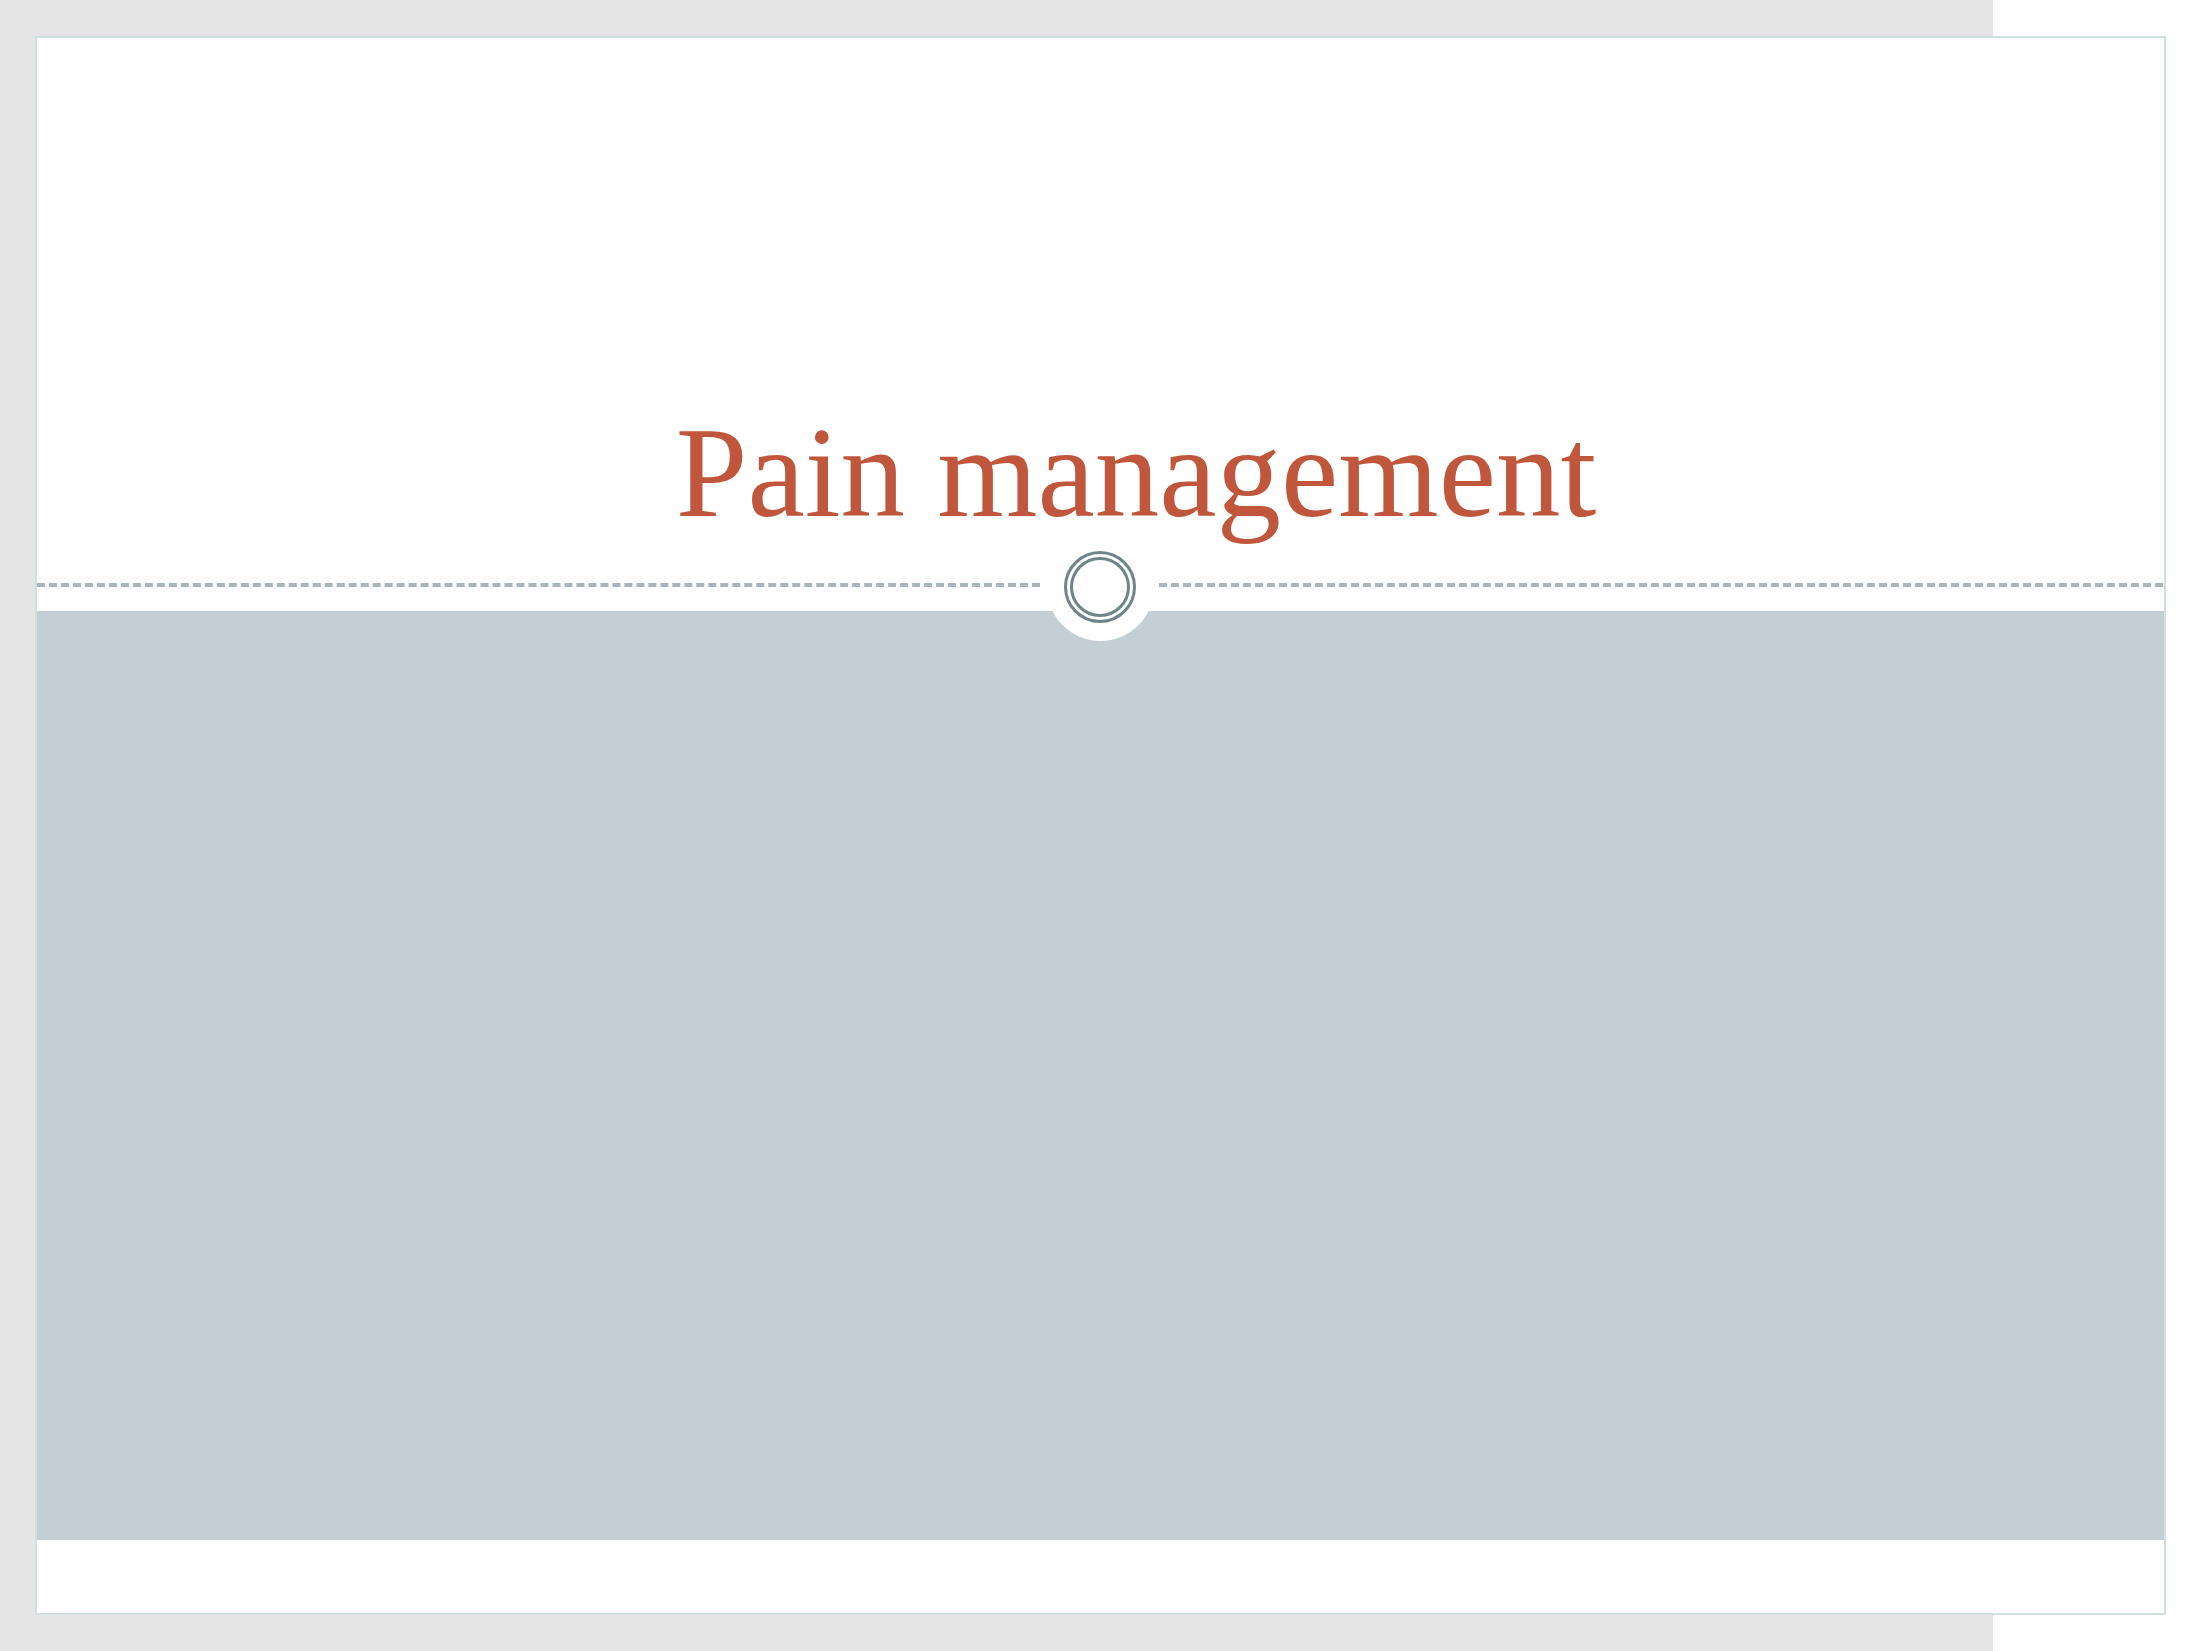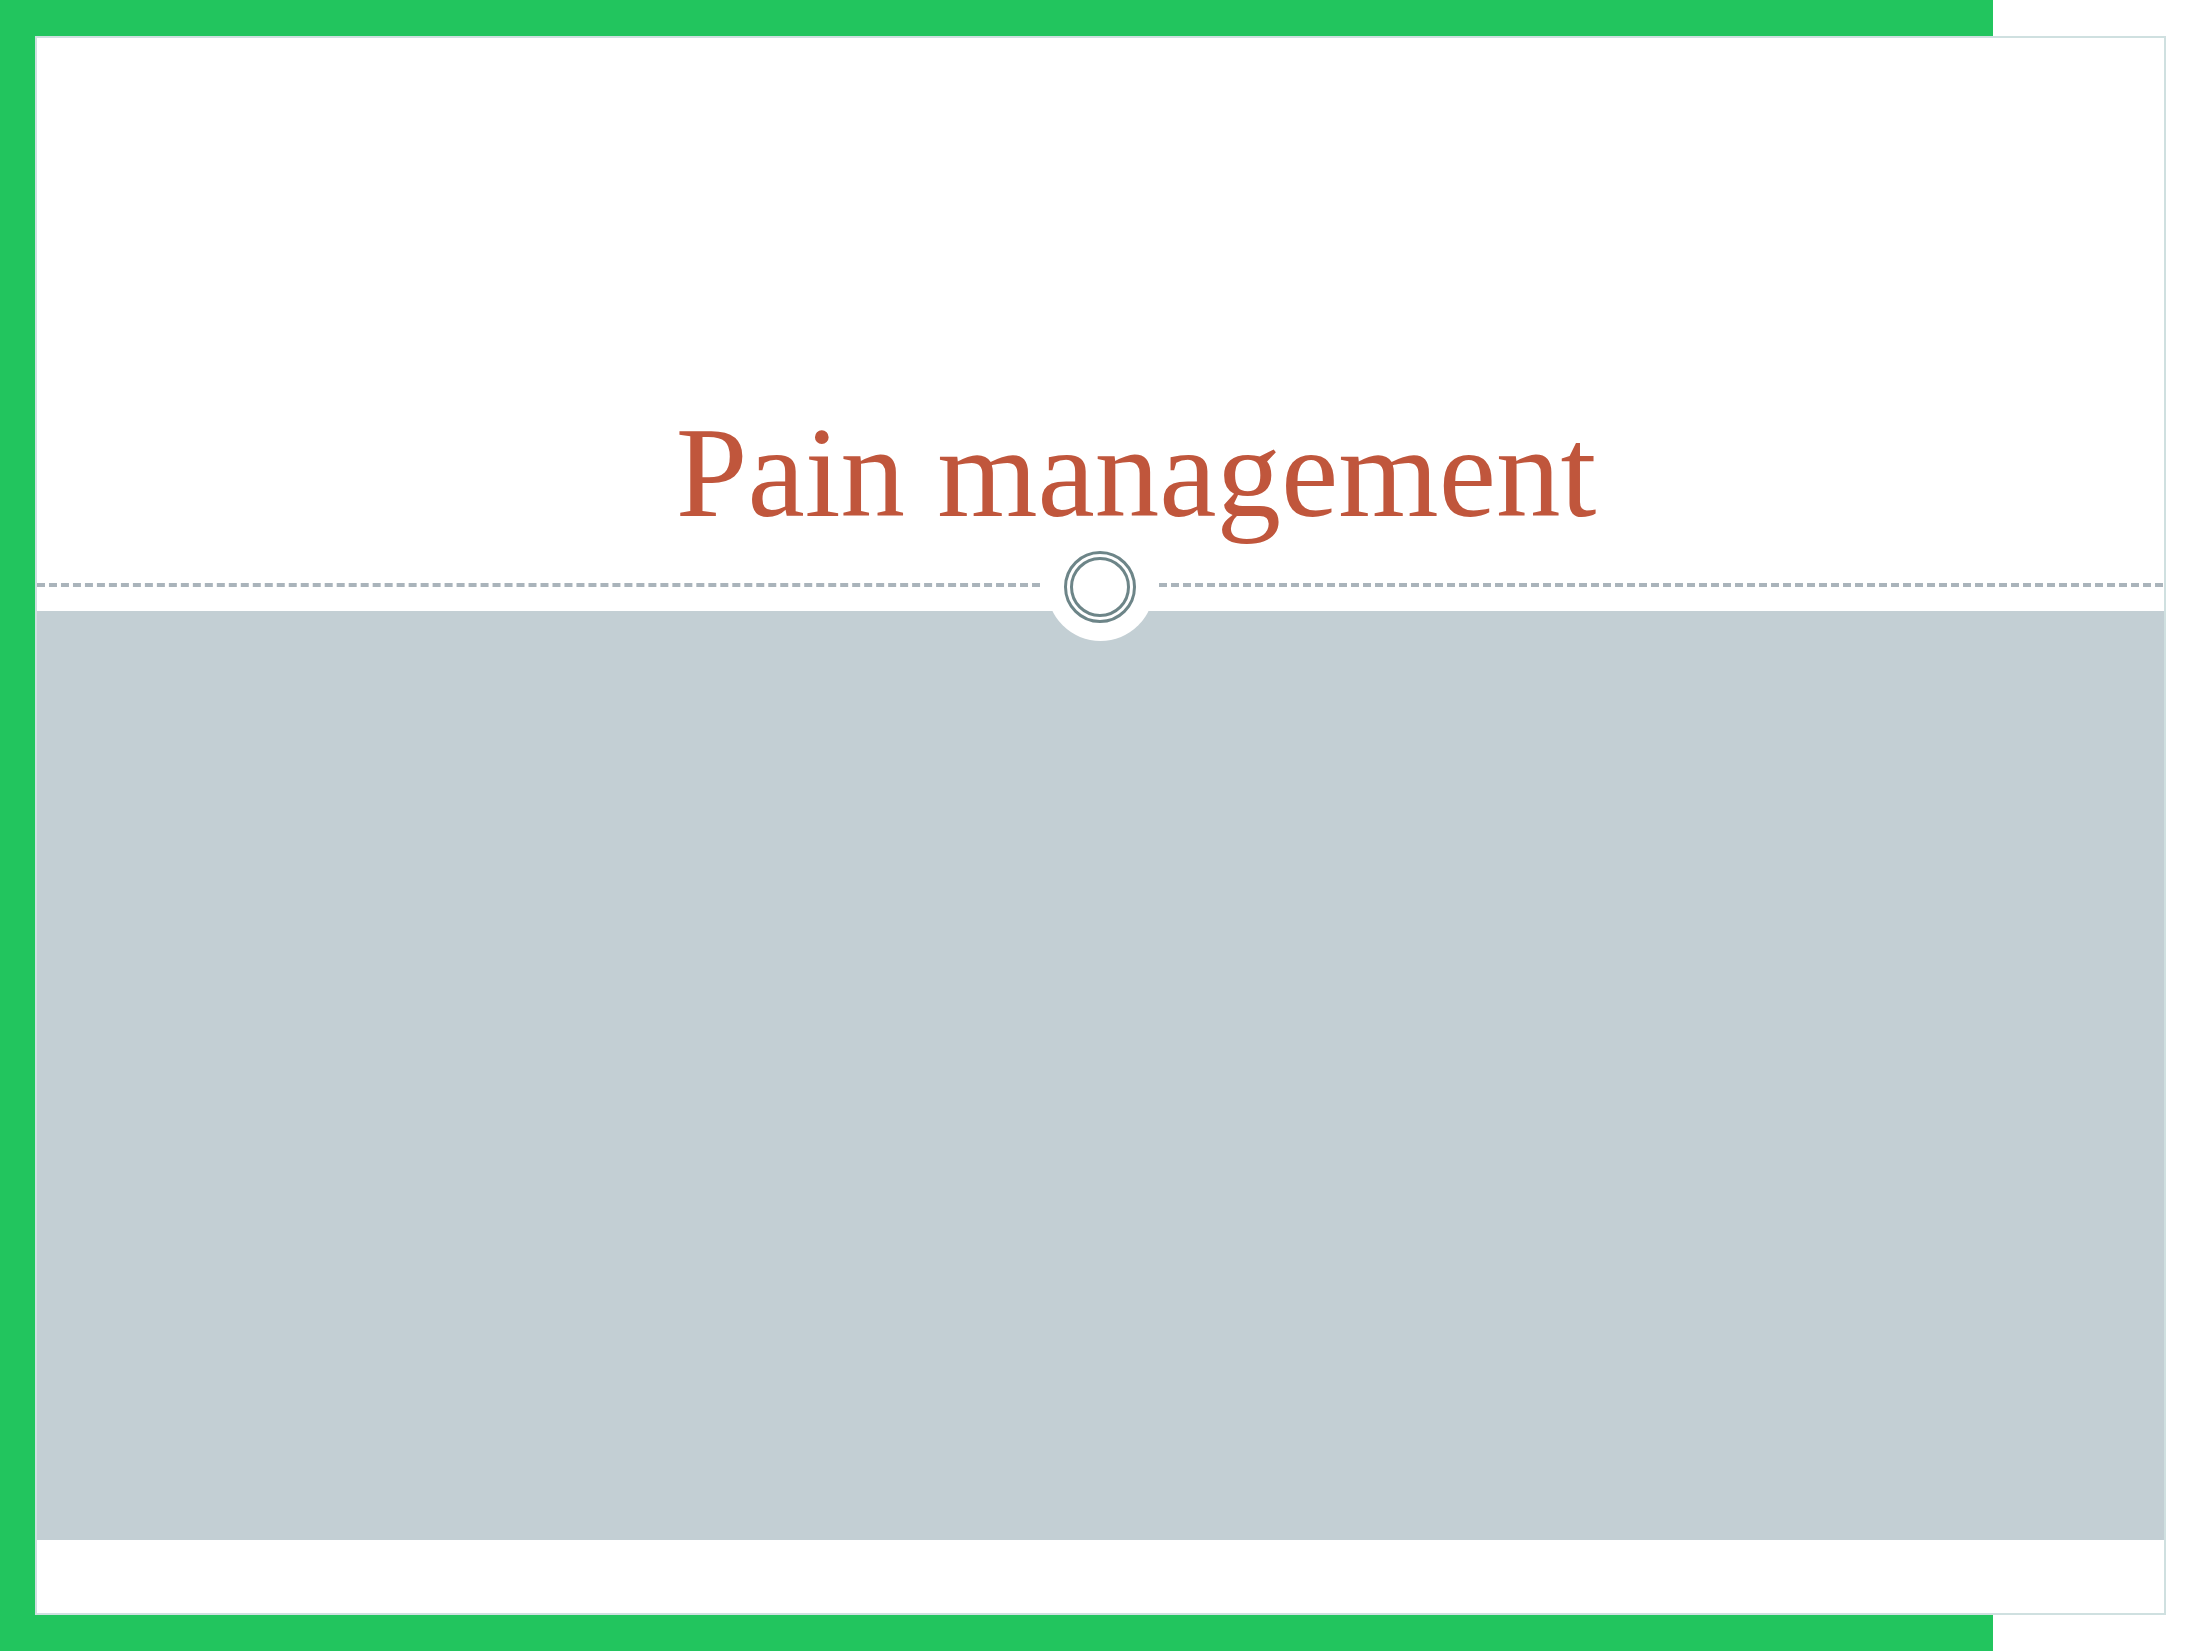--- a/index.html
+++ b/index.html
@@ -14,21 +14,21 @@
     font-family: "Liberation Serif", "DejaVu Serif", serif;
   }
 
   
   #slide {
     position: absolute;
     left: 0;
     top: 0;
     width: 1993px;
     height: 1652px;
-    background: #22c55e;
+    background: #e5e5e5;
   }
 
   #slide-frame {
     position: absolute;
     left: 35px;
     top: 36px;
     width: 2131px;
     height: 1579px;
     background: #ffffff;
     border: 2.6px solid #cfe0e0;

